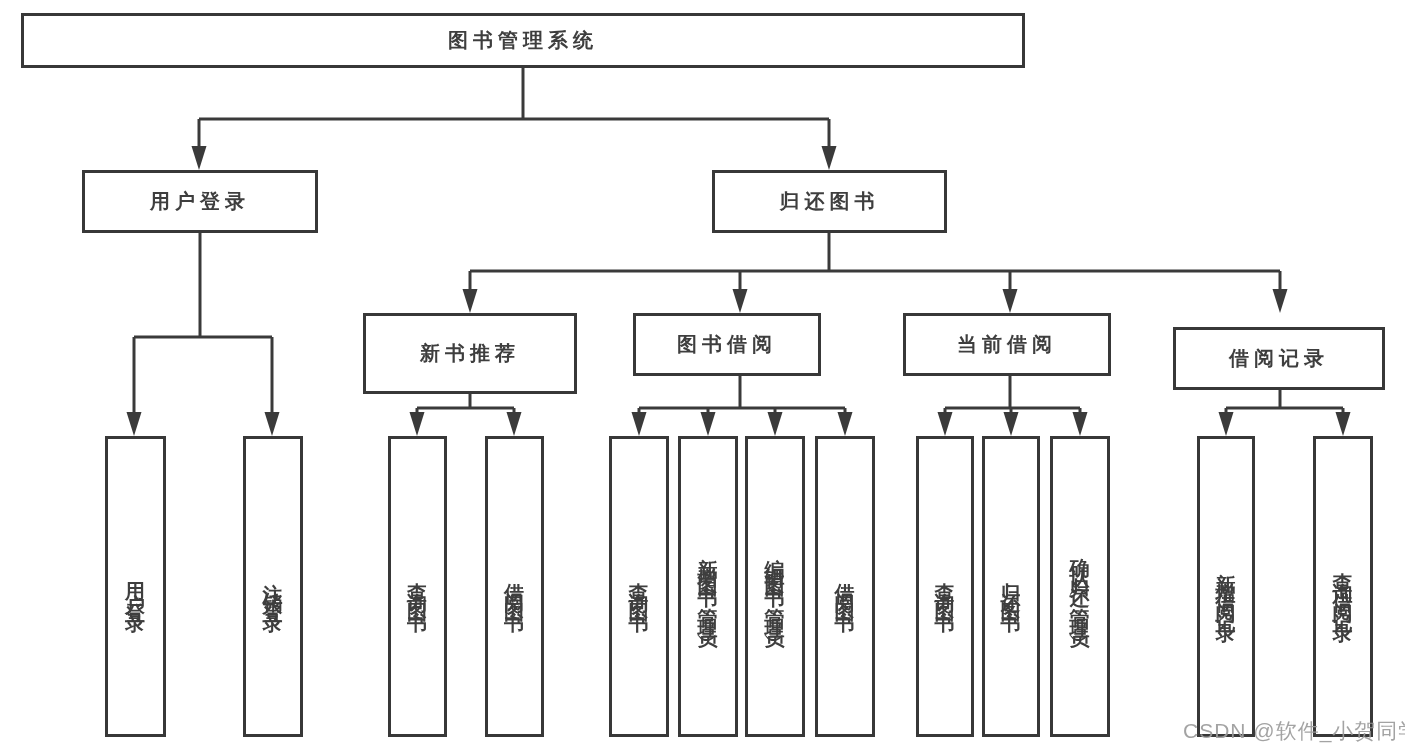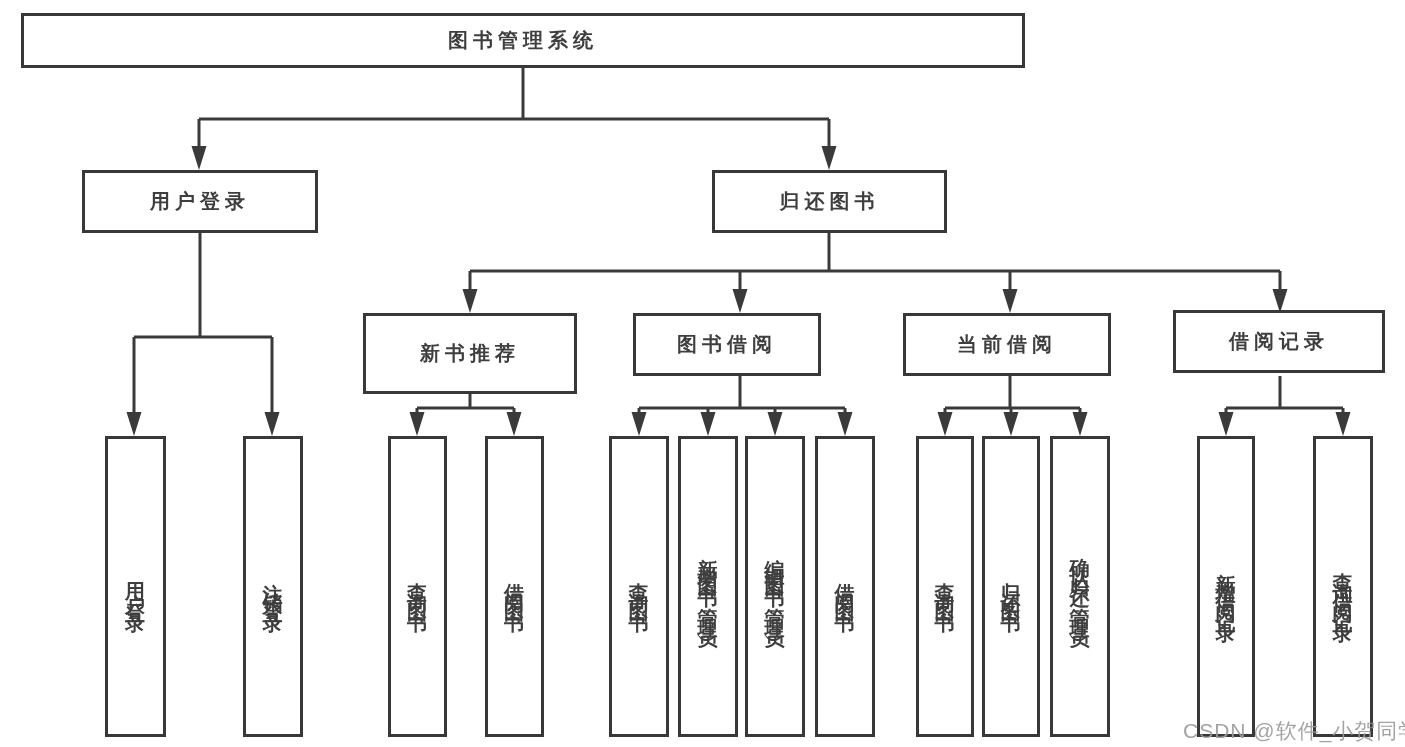--- a/index.html
+++ b/index.html
@@ -96,21 +96,21 @@
 
   <div class="box h" style="left:363px;top:313px;width:214px;height:81px">
     <span>新书推荐</span>
   </div>
   <div class="box h" style="left:633px;top:313px;width:188px;height:63px">
     <span>图书借阅</span>
   </div>
   <div class="box h" style="left:903px;top:313px;width:208px;height:63px">
     <span>当前借阅</span>
   </div>
-  <div class="box h" style="left:1173px;top:310px;width:212px;height:63px">
+  <div class="box h" style="left:1173px;top:327px;width:212px;height:63px">
     <span>借阅记录</span>
   </div>
 
   <div class="box v" style="left:105px;top:436px;width:61px;height:301px">
     <span>用户登录</span>
   </div>
   <div class="box v" style="left:243px;top:436px;width:60px;height:301px">
     <span>注销登录</span>
   </div>
 

